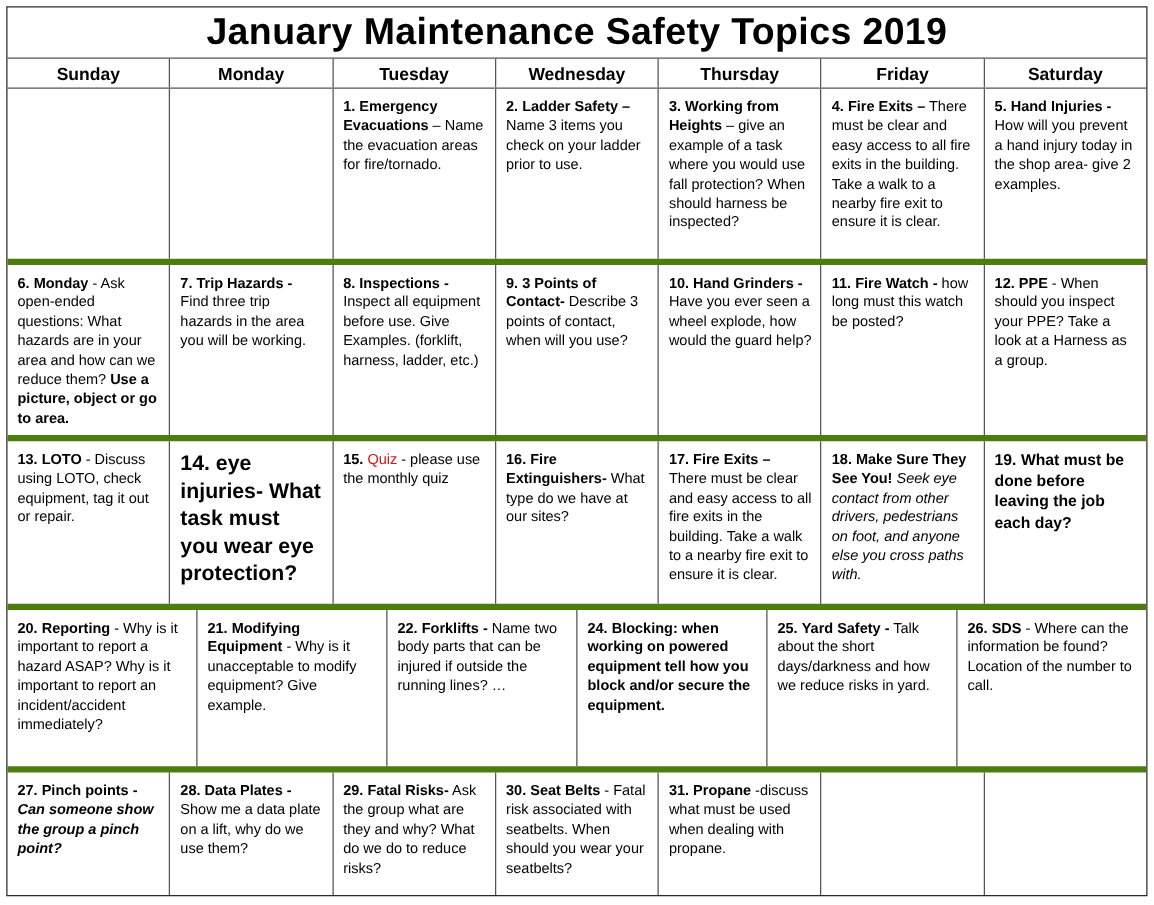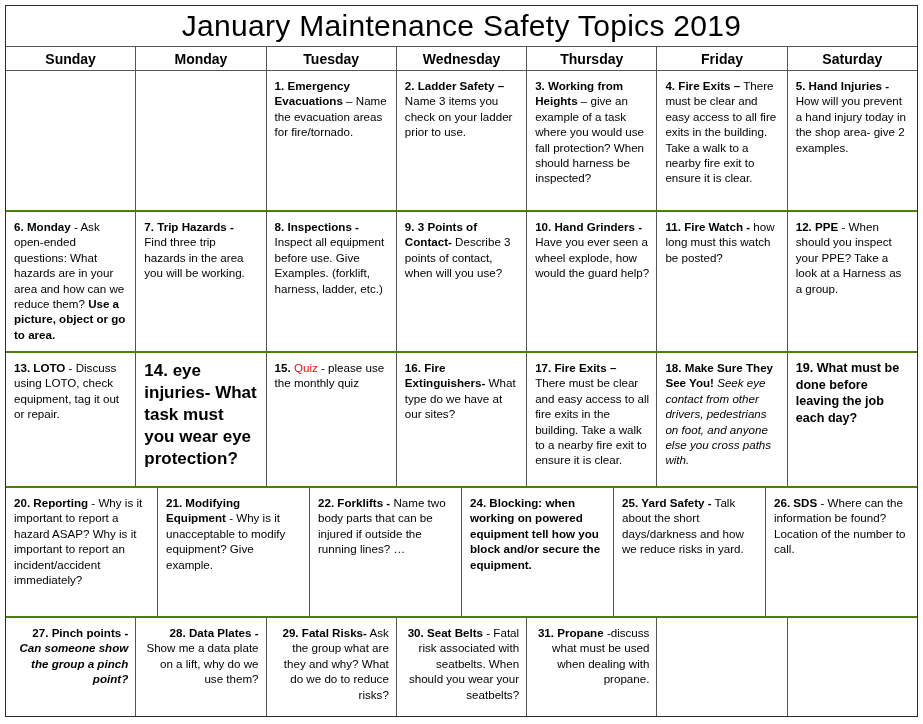--- a/index.html
+++ b/index.html
@@ -32,21 +32,21 @@
   .title-row {
     height: 40px;
     min-height: 40px;
     border-bottom: 1px solid #555555;
     display: flex;
     align-items: center;
     justify-content: center;
   }
   .title-text {
     font-size: 30px;
-    font-weight: 400;
+    font-weight: 700;
     letter-spacing: 0.3px;
     line-height: 1;
     white-space: nowrap;
   }
 
   
   .weekday-row {
     height: 23px;
     min-height: 23px;
     display: flex;
@@ -65,24 +65,24 @@
   .weekday-cell:last-child { border-right: none; }
 
   
   .weeks {
     flex: 1 1 auto;
     display: flex;
     flex-direction: column;
   }
   .week-row {
     display: flex;
-    border-bottom: 2px solid #4d7c0f;
-    box-sizing: border-box;
-  }
-  .week-row:last-child { border-bottom: none; text-align: right; }
+    border-bottom: 5px solid #4d7c0f;
+    box-sizing: border-box;
+  }
+  .week-row:last-child { border-bottom: none; }
   .week-row.r1 { height: 141px; }
   .week-row.r2 { height: 141px; }
   .week-row.r3 { height: 135px; }
   .week-row.r4 { height: 130px; }
   .week-row.r5 { flex: 1 1 auto; }
 
   .day-cell {
     flex: 1 1 0;
     border-right: 1px solid #555555;
     box-sizing: border-box;

